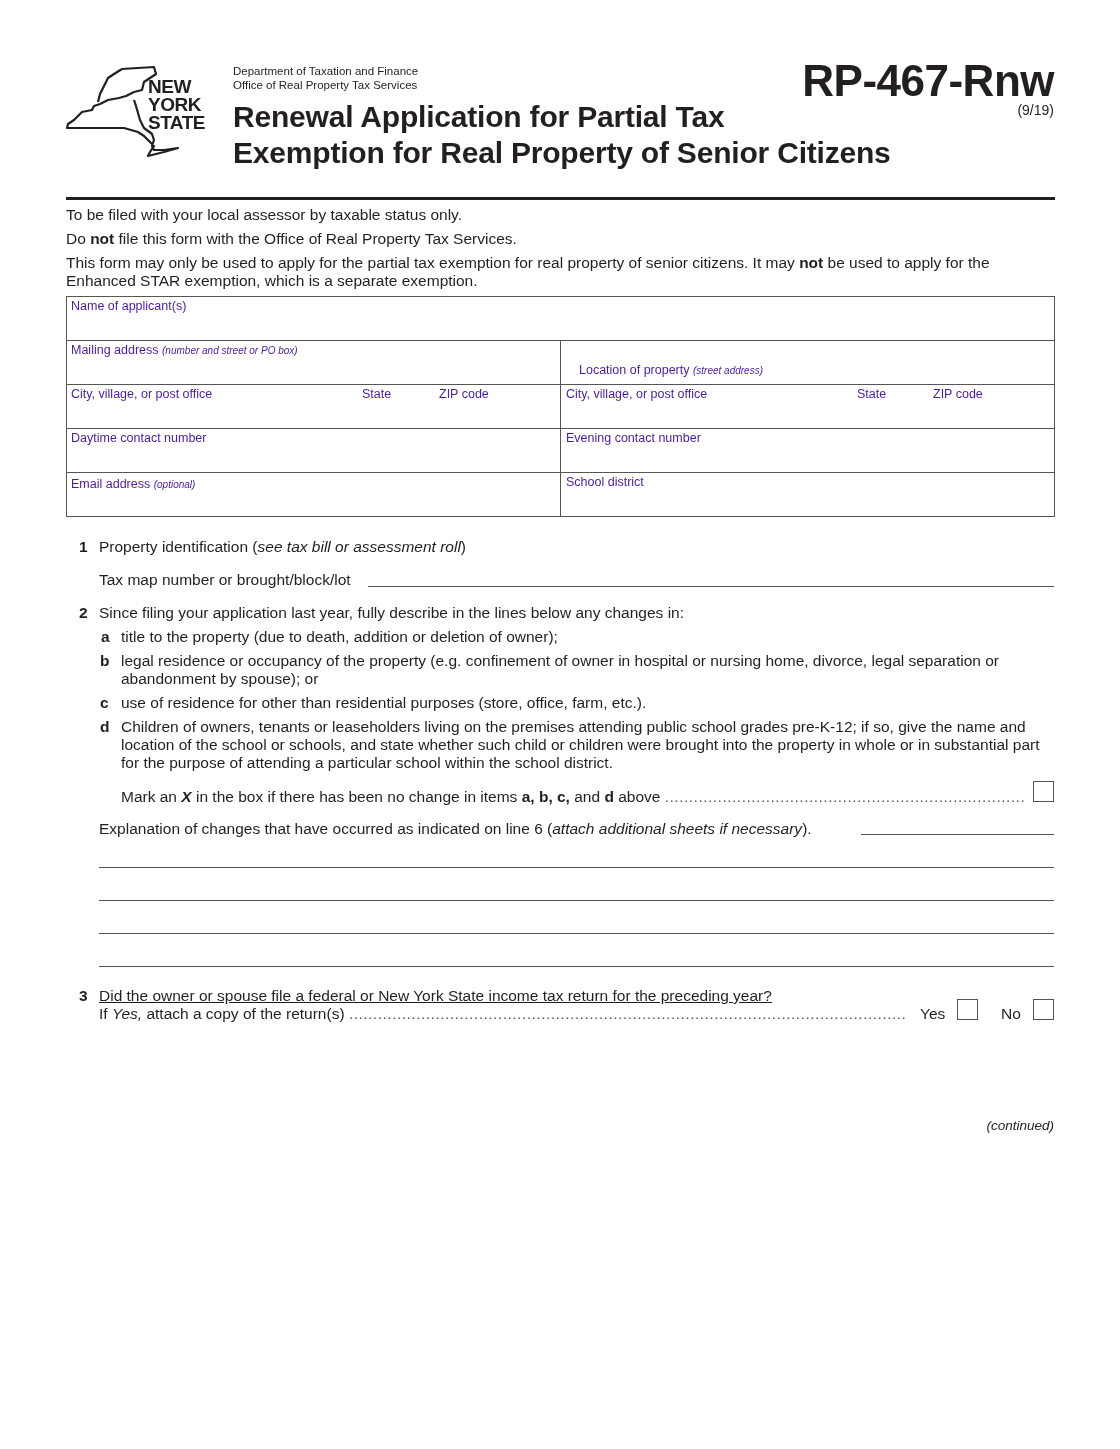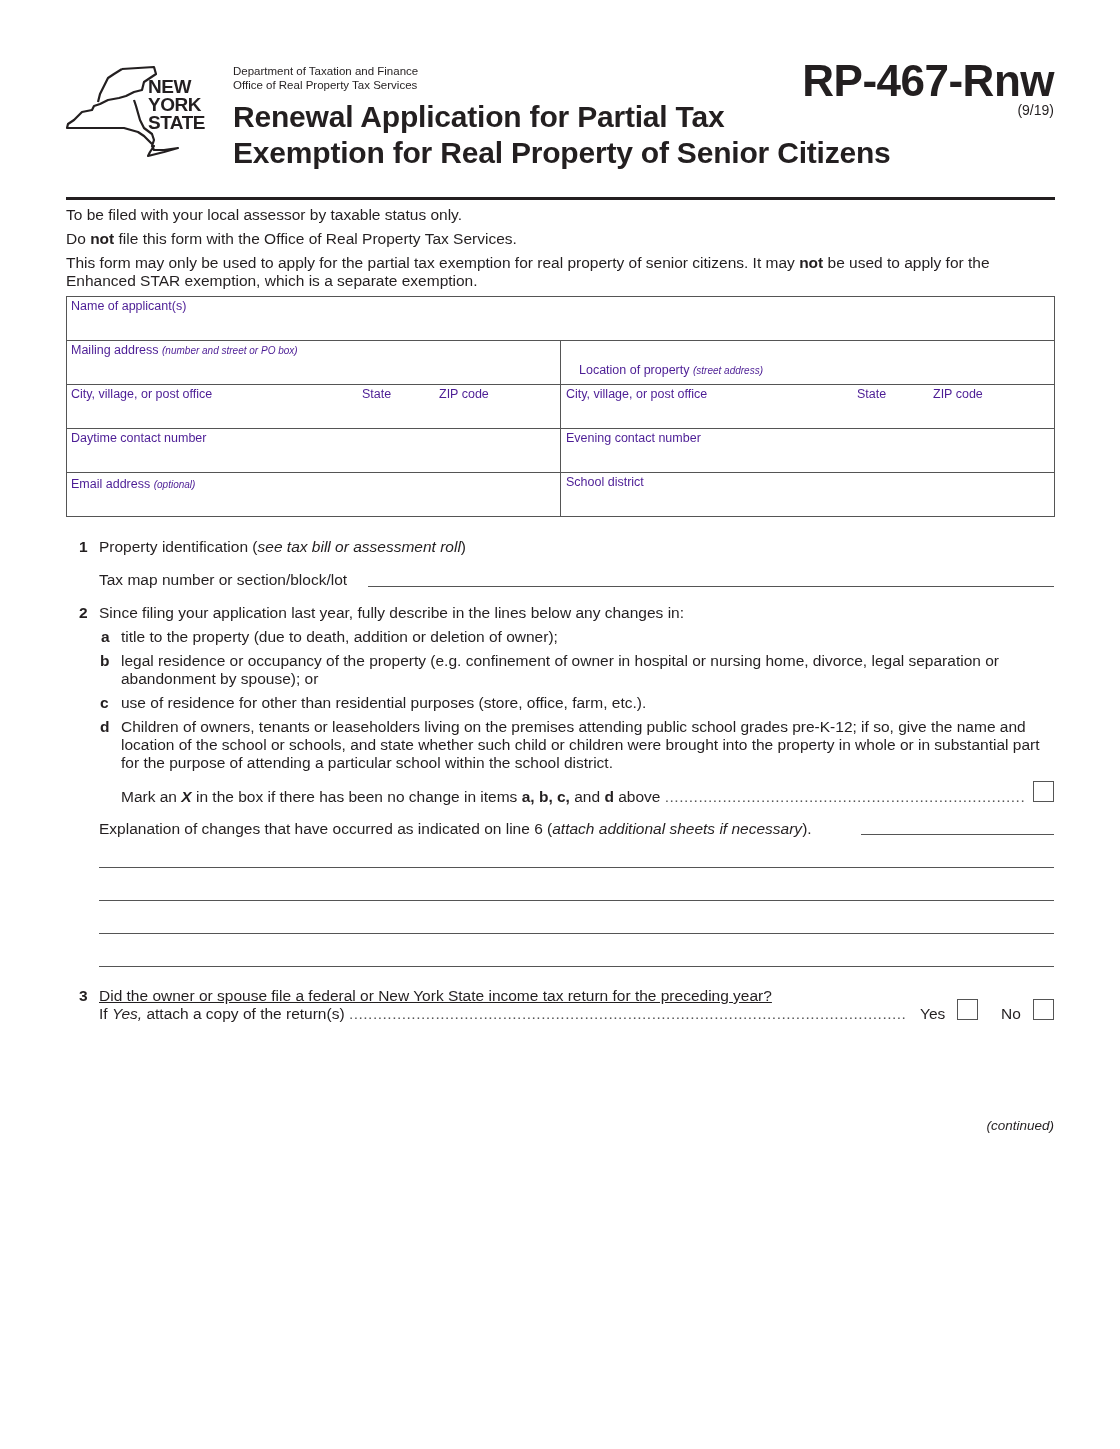--- a/index.html
+++ b/index.html
@@ -102,21 +102,21 @@
   <input class="cell-input" style="left: 499px; top: 150px; width: 484px; height: 22px;" value="">
 
   <div class="cell-label" style="left:4px; top:180px;"><span>Email address</span> <i>(optional)</i></div>
   <input class="cell-input" style="left: 4px; top: 194px; width: 485px; height: 22px;" value="">
   <div class="cell-label" style="left:499px; top:178px;">School district</div>
   <input class="cell-input" style="left: 499px; top: 194px; width: 484px; height: 22px;" value="">
 </div>
 
 <div class="abs q num" style="left:79px; top:538px;">1</div>
 <div class="abs q" style="left:99px; top:538px;"><span>Property identification (</span><i>see tax bill or assessment roll</i><span>)</span></div>
-<div class="abs q" style="left:99px; top:571px;">Tax map number or section/block/lot</div>
+<div class="abs q" style="left:99px; top:571px;">Tax map number or brought/block/lot</div>
 <input class="abs cell-input" style="left: 368px; top: 567px; width: 686px; height: 20px; font-size: 14px;" value="">
 <div class="uline" style="left:368px; top:586px; width:686px;"></div>
 
 <div class="abs q num" style="left:79px; top:604px;">2</div>
 <div class="abs q" style="left:99px; top:604px;">Since filing your application last year, fully describe in the lines below any changes in:</div>
 
 <div class="abs q num" style="left:101px; top:628px;">a</div>
 <div class="abs q" style="left:121px; top:628px; width:935px;">title to the property (due to death, addition or deletion of owner);</div>
 
 <div class="abs q num" style="left:100px; top:652px;">b</div>

